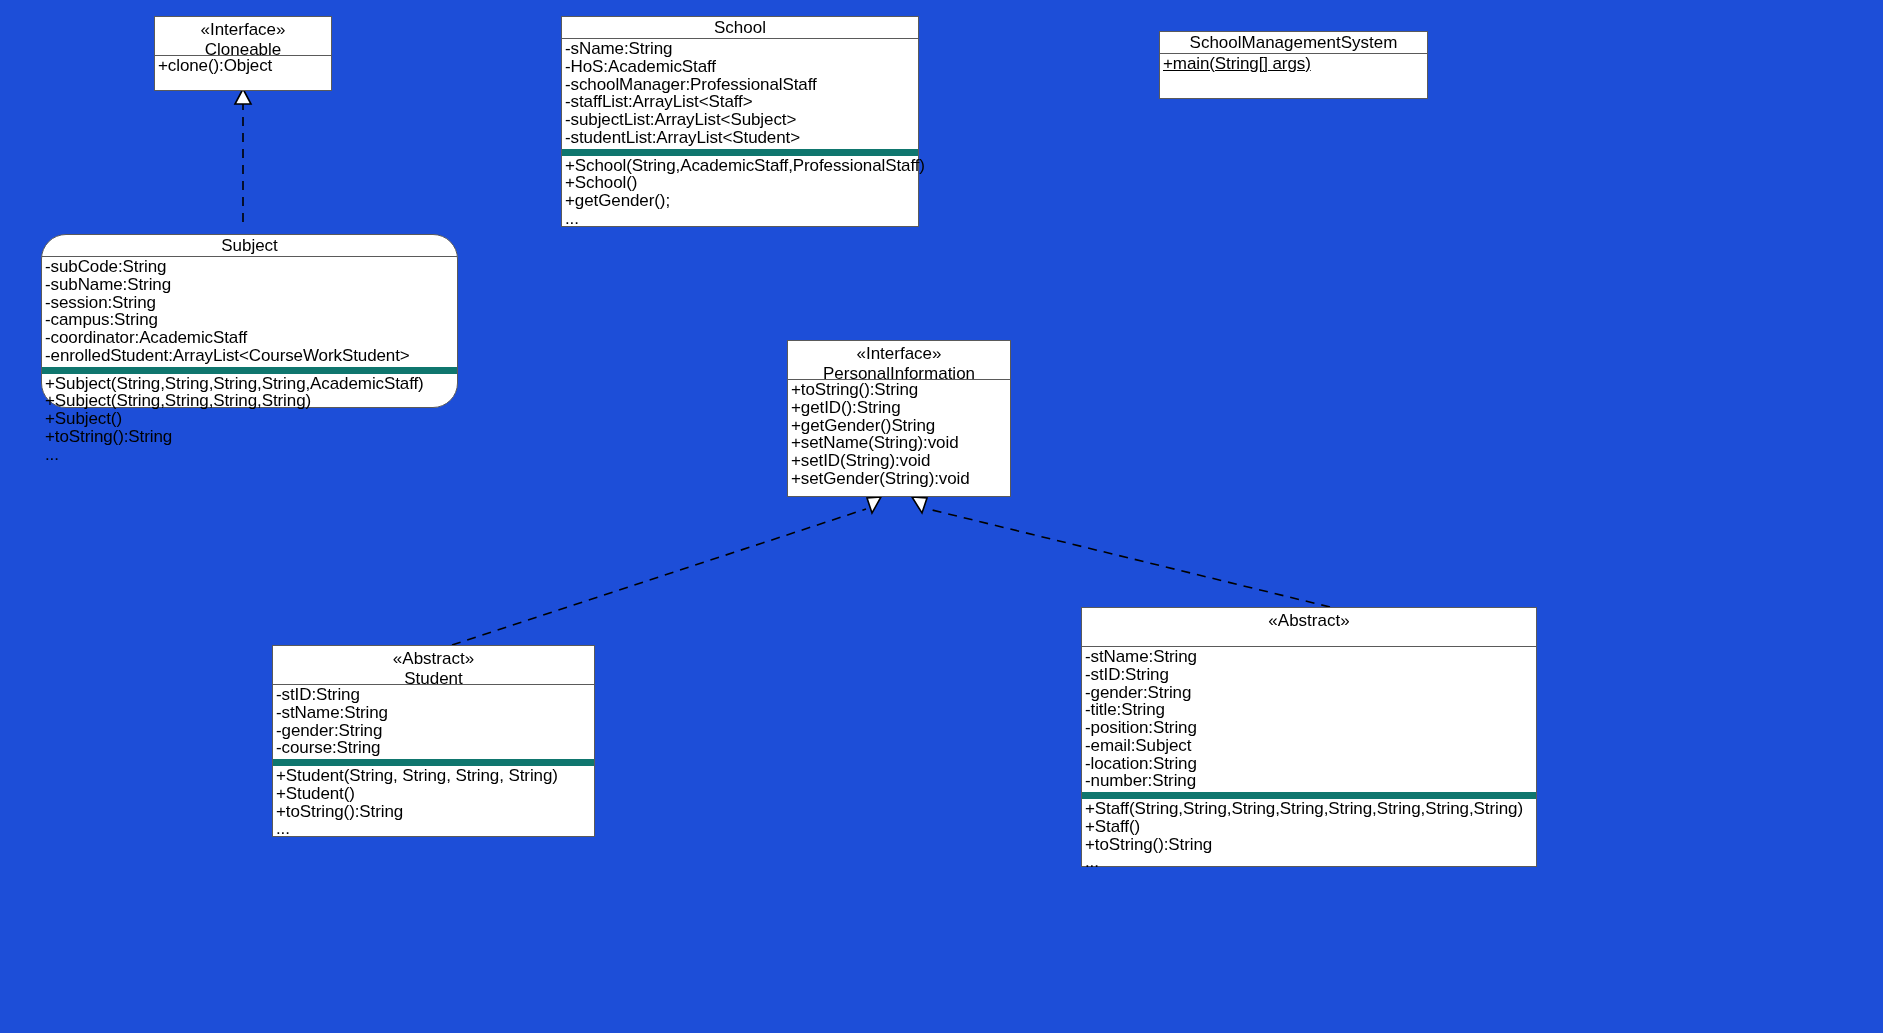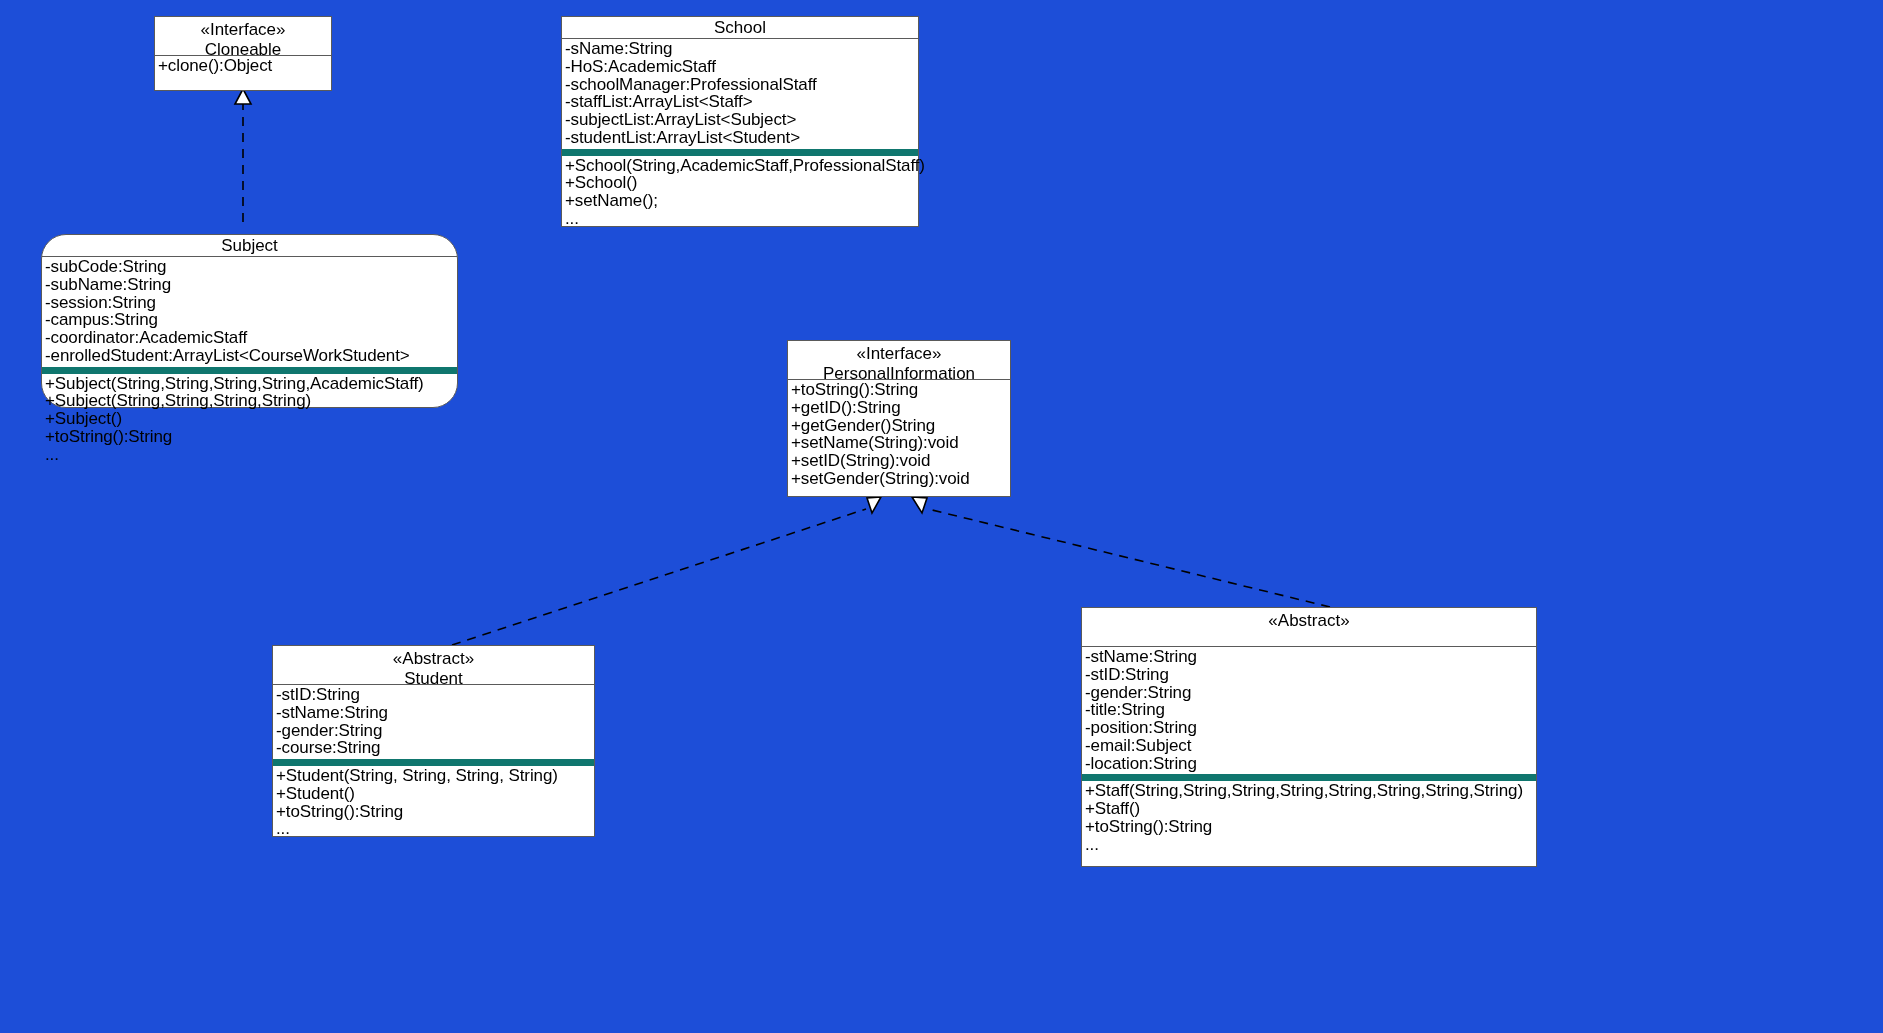--- a/index.html
+++ b/index.html
@@ -120,25 +120,33 @@
       <div class="uml-line">-sName:String</div>
       <div class="uml-line">-HoS:AcademicStaff</div>
       <div class="uml-line">-schoolManager:ProfessionalStaff</div>
       <div class="uml-line">-staffList:ArrayList&lt;Staff&gt;</div>
       <div class="uml-line">-subjectList:ArrayList&lt;Subject&gt;</div>
       <div class="uml-line">-studentList:ArrayList&lt;Student&gt;</div>
     </div>
     <div class="uml-compartment last">
       <div class="uml-line">+School(String,AcademicStaff,ProfessionalStaff)</div>
       <div class="uml-line">+School()</div>
-      <div class="uml-line">+setName();</div>
-      <div class="uml-line">...</div>
-    </div>
-  </div>
-
+      <div class="uml-line">+getGender();</div>
+      <div class="uml-line">...</div>
+    </div>
+  </div>
+
+  <div class="uml-class" style="left:1159px; top:31px; width:269px; height:68px;">
+    <div class="uml-header" style="height:22px; padding-top:1px;">
+      <span class="cname">SchoolManagementSystem</span>
+    </div>
+    <div class="uml-compartment last">
+      <div class="uml-line static">+main(String[] args)</div>
+    </div>
+  </div>
 
   <div class="uml-class" style="left:41px; top:234px; width:417px; height:174px;border-radius:25px;">
     <div class="uml-header" style="height:22px; padding-top:1px;">
       <span class="cname">Subject</span>
     </div>
     <div class="uml-compartment">
       <div class="uml-line">-subCode:String</div>
       <div class="uml-line">-subName:String</div>
       <div class="uml-line">-session:String</div>
       <div class="uml-line">-campus:String</div>
@@ -193,20 +201,21 @@
       <span class="stereo">«Abstract»</span>
     </div>
     <div class="uml-compartment">
       <div class="uml-line">-stName:String</div>
       <div class="uml-line">-stID:String</div>
       <div class="uml-line">-gender:String</div>
       <div class="uml-line">-title:String</div>
       <div class="uml-line">-position:String</div>
       <div class="uml-line">-email:Subject</div>
       <div class="uml-line">-location:String</div>
+      <div class="uml-line">-number:String</div>
     </div>
     <div class="uml-compartment last">
       <div class="uml-line">+Staff(String,String,String,String,String,String,String,String)</div>
       <div class="uml-line">+Staff()</div>
       <div class="uml-line">+toString():String</div>
       <div class="uml-line">...</div>
     </div>
   </div>
 
 </div>

